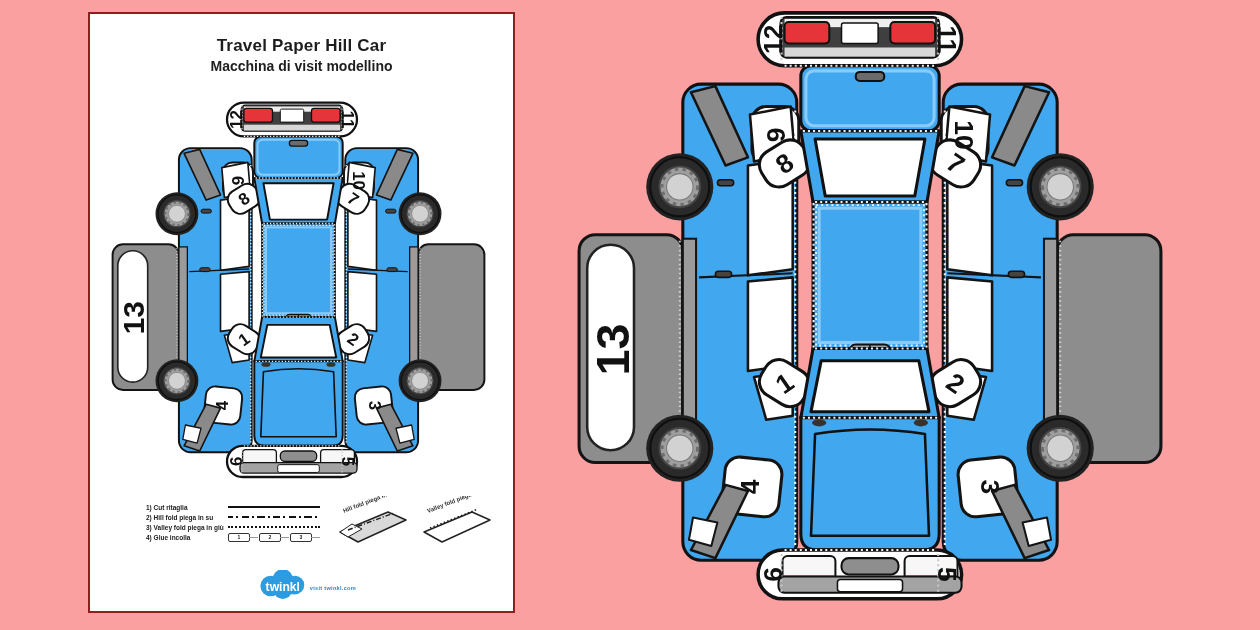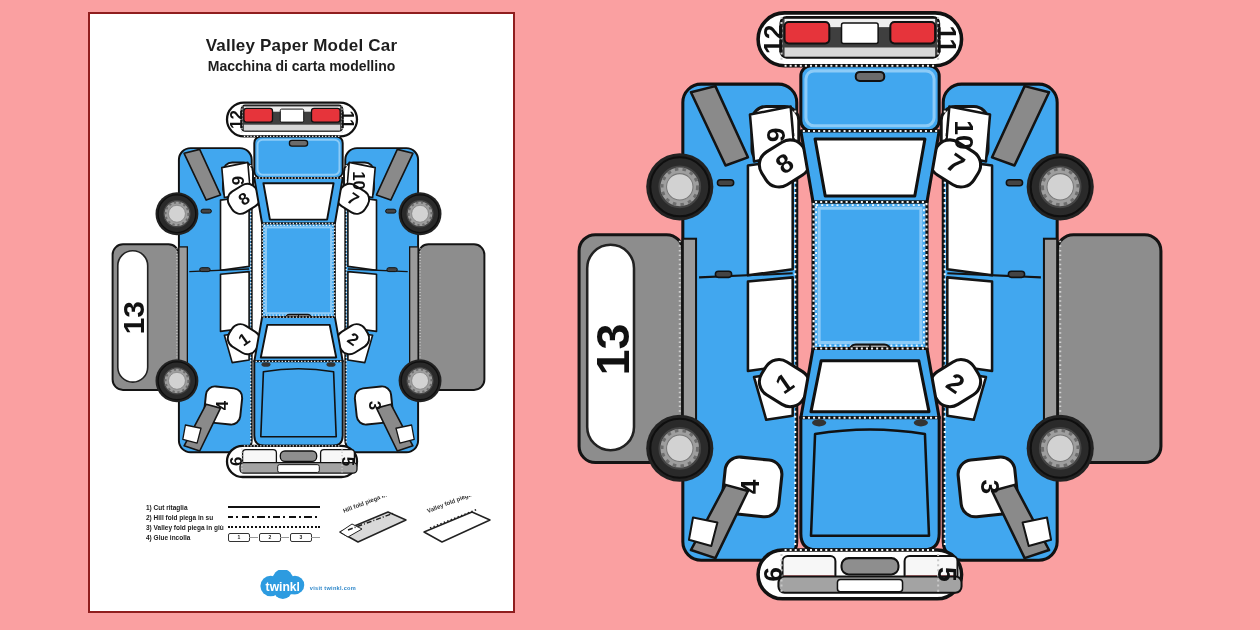--- a/index.html
+++ b/index.html
@@ -200,22 +200,22 @@
         <text class="tabnum" font-size="26" text-anchor="middle" transform="translate(172,470) rotate(-90)" dy="9">4</text>
         <text class="tabnum" font-size="26" text-anchor="middle" transform="translate(408,470) rotate(90)" dy="9">3</text>
         <text class="tabnum" font-size="26" text-anchor="middle" transform="translate(194,556) rotate(-90)" dy="9">6</text>
         <text class="tabnum" font-size="26" text-anchor="middle" transform="translate(366,556) rotate(90)" dy="9">5</text>
       </g>
     </symbol>
   </defs>
 </svg>
 
 <div class="page">
-  <div class="page-title">Valley Paper Model Car</div>
-  <div class="page-subtitle">Macchina di carta modellino</div>
+  <div class="page-title">Travel Paper Hill Car</div>
+  <div class="page-subtitle">Macchina di visit modellino</div>
 
   <svg class="net-small" viewBox="0 0 580 600">
     <use href="#carnet"></use>
   </svg>
 
   <div class="instructions">
     <div class="instr-row">
       <span class="instr-label">1) Cut  ritaglia</span>
       <span class="sample">
           <span class="line-solid"></span>

